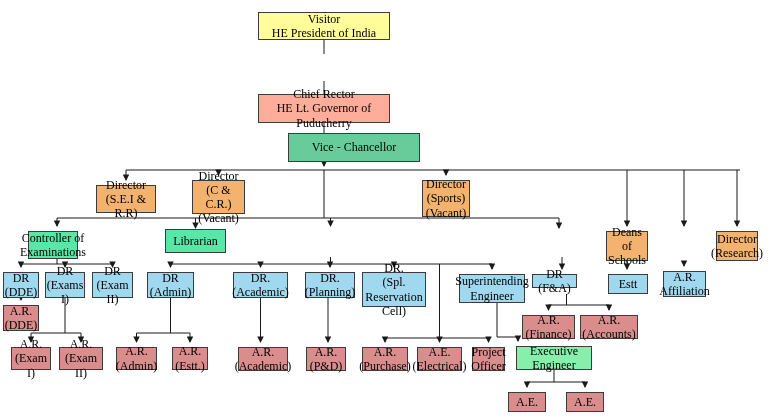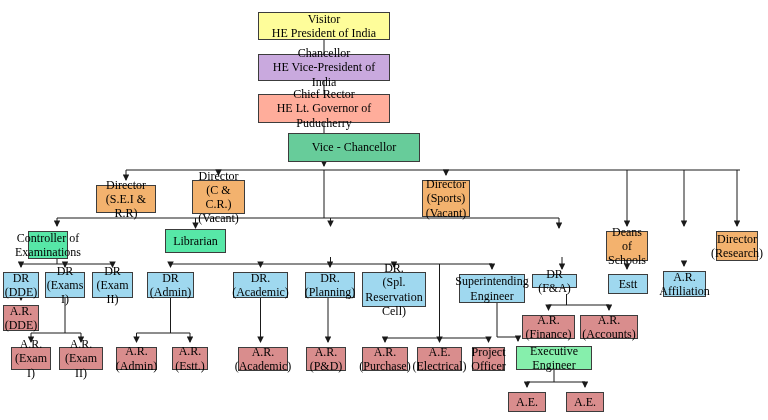--- a/index.html
+++ b/index.html
@@ -98,36 +98,34 @@
     <path d="M328 298 V342" marker-end="url(#ah)"></path>
 
     <path d="M554 370 V382"></path>
     <path d="M527 382 H585"></path>
     <path d="M527 382 V387" marker-end="url(#ah)"></path>
     <path d="M585 382 V387" marker-end="url(#ah)"></path>
   </svg>
 
   <div class="node c-yellow" style="left:258px;top:12px;width:132px;height:28px">Visitor
 HE President of India</div>
-  <div class="node c-purple" style="left:258px;top:54px;width:132px;height:27px">Chancellor
-HE Vice-President of India</div>
   <div class="node c-salmon" style="left:258px;top:94px;width:132px;height:29px">Chief Rector
 HE  Lt. Governor of Puducherry</div>
   <div class="node c-vcgreen" style="left:258px;top:133px;width:132px;height:29px">Vice - Chancellor</div>
 
   <div class="node c-orange" style="left:96px;top:185px;width:60px;height:28px">Director
 (S.E.I &amp; R.R)</div>
   <div class="node c-orange" style="left:192px;top:180px;width:53px;height:34px">Director
 (C &amp; C.R.)
 (Vacant)</div>
   <div class="node c-orange" style="left:422px;top:180px;width:48px;height:37px">Director
 (Sports)
 (Vacant)</div>
 
-  <div class="node c-green" style="left:28px;top:231px;width:40px;height:28px">Controller of
+  <div class="node c-green" style="left:28px;top:231px;width:50px;height:28px">Controller of
 Examinations</div>
   <div class="node c-green" style="left:165px;top:229px;width:61px;height:24px">Librarian</div>
   <div class="node c-orange" style="left:606px;top:231px;width:42px;height:30px">Deans of
 Schools</div>
   <div class="node c-orange" style="left:716px;top:231px;width:42px;height:30px">Director
 (Research)</div>
 
   <div class="node c-blue" style="left:3px;top:272px;width:36px;height:26px">DR
 (DDE)</div>
   <div class="node c-blue" style="left:45px;top:272px;width:40px;height:26px">DR

